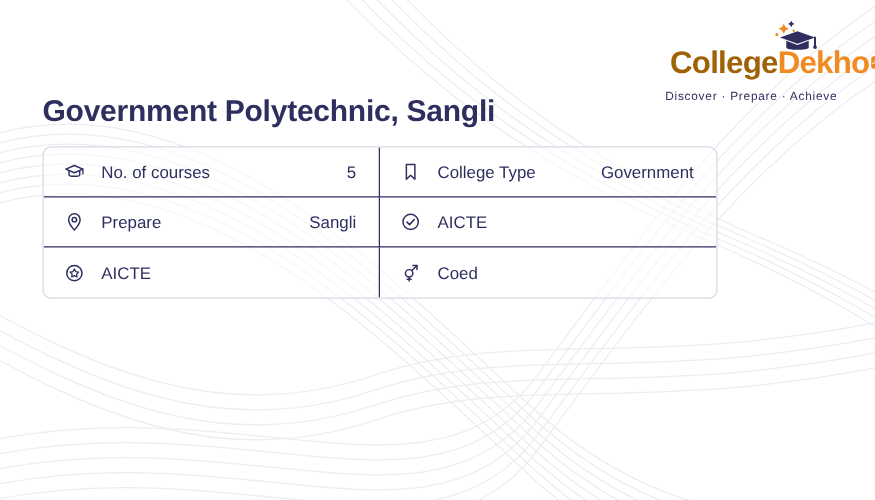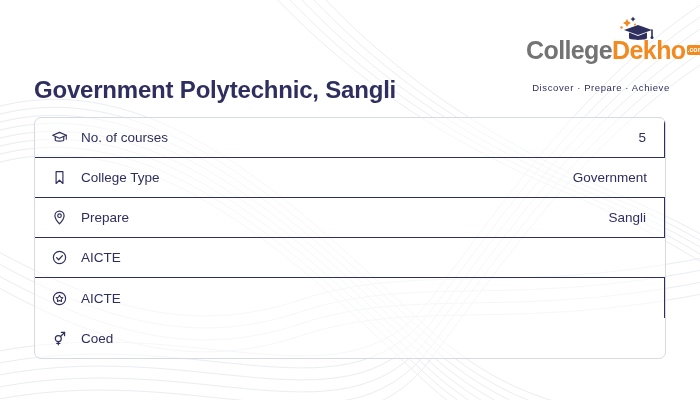--- a/index.html
+++ b/index.html
@@ -48,37 +48,37 @@
     width: 46px;
     height: 28px;
   }
   .logo-word {
     font-size: 25px;
     font-weight: bold;
     letter-spacing: -0.6px;
     white-space: nowrap;
     margin-top: 16px;
   }
-  .logo-college { color: #737373; }
+  .logo-college { color: #a16207; margin-left: 10px; }
   .logo-dekho  { color: #f18a21; }
   .logo-com {
     display: inline-block;
     background: #f18a21;
     color: #ffffff;
     font-size: 7px;
     font-weight: bold;
     padding: 1px 1px;
     border-radius: 2px;
     vertical-align: 7px;
     margin-left: 1px;
     line-height: 8px;
     letter-spacing: 0;
   }
   .logo-tagline {
-    margin-top: 20px;
+    margin-top: 10px;
     font-size: 9.5px;
     color: #2e2f5f;
     letter-spacing: 0.6px;
     white-space: nowrap;
   }
 
   
   .page-title {
     position: absolute;
     top: 76px;
@@ -87,27 +87,27 @@
     font-weight: bold;
     color: #2e2f5f;
     letter-spacing: -0.2px;
   }
 
   
   .info-card {
     position: absolute;
     top: 117px;
     left: 34px;
-    width: 632px;
+    width: 540px;
     border: 1px solid #d7d9e4;
     border-radius: 7px;
     background: rgba(255,255,255,0.55);
     overflow: hidden;
     display: grid;
-    grid-template-columns: 1fr;
+    grid-template-columns: 1fr 1fr;
   }
 
   .info-cell {
     display: flex;
     align-items: center;
     height: 40px;
     padding: 0 18px 0 16px;
     border-bottom: 1px solid #2e2f5f;
     border-right: 1px solid #2e2f5f;
   }

